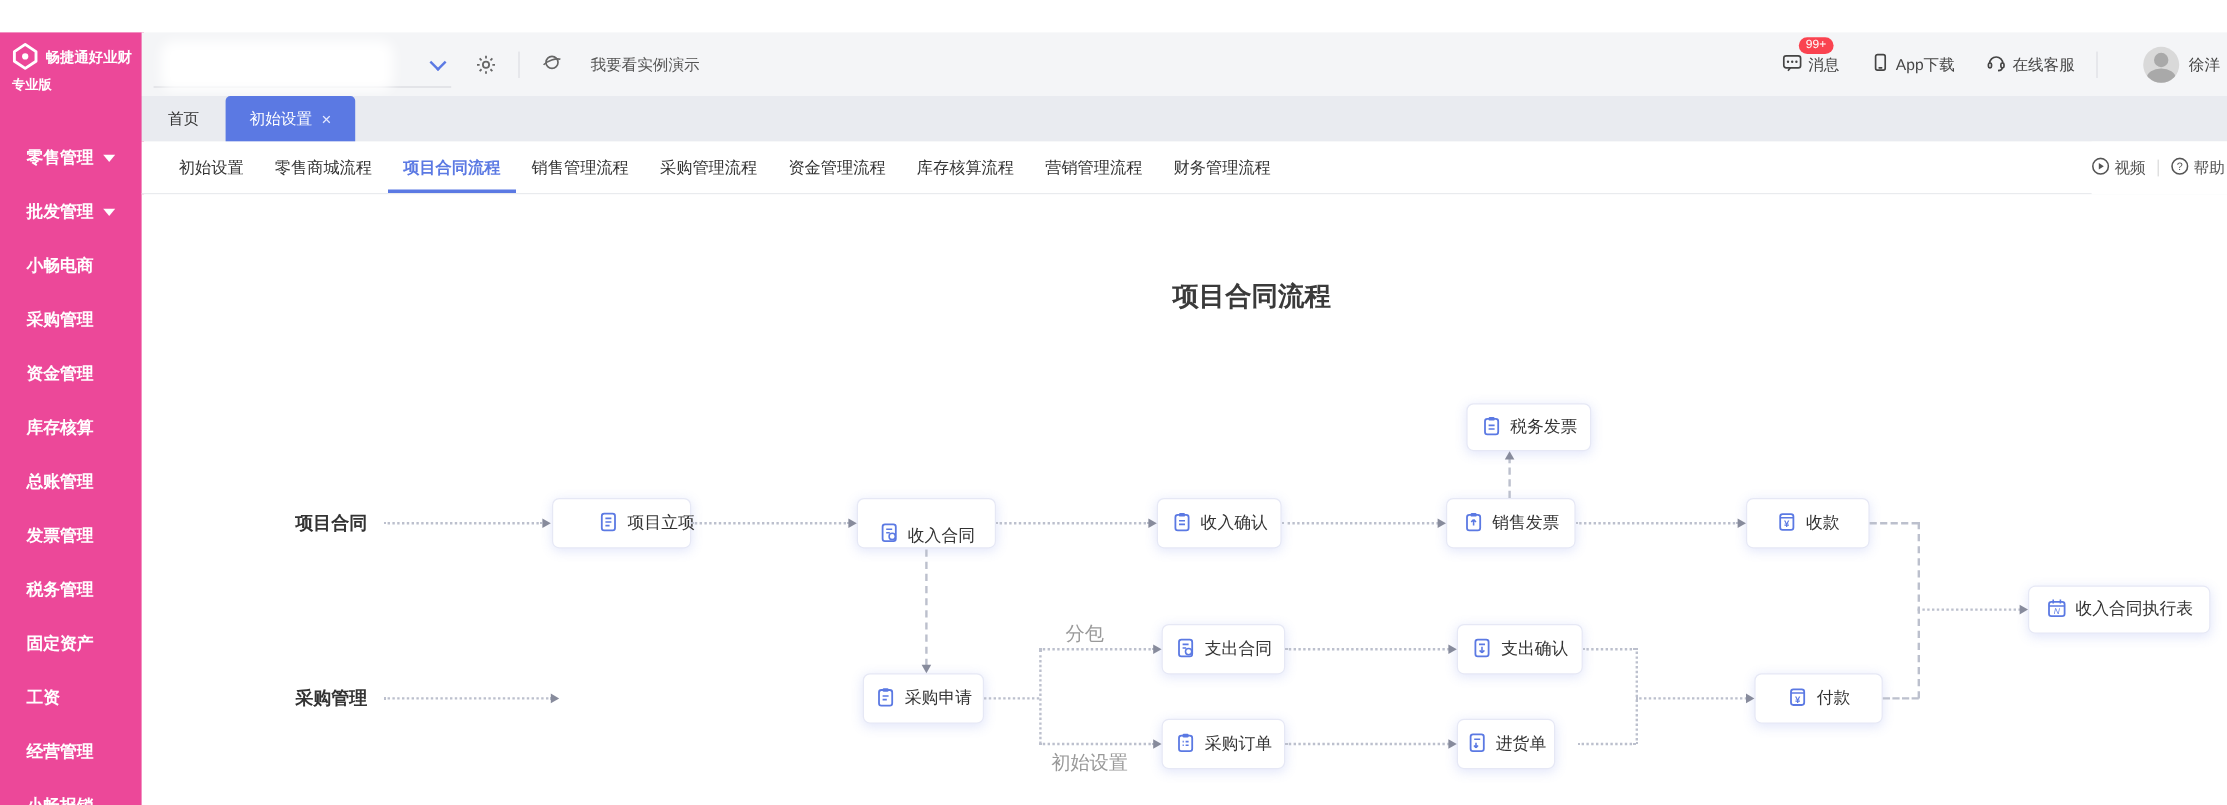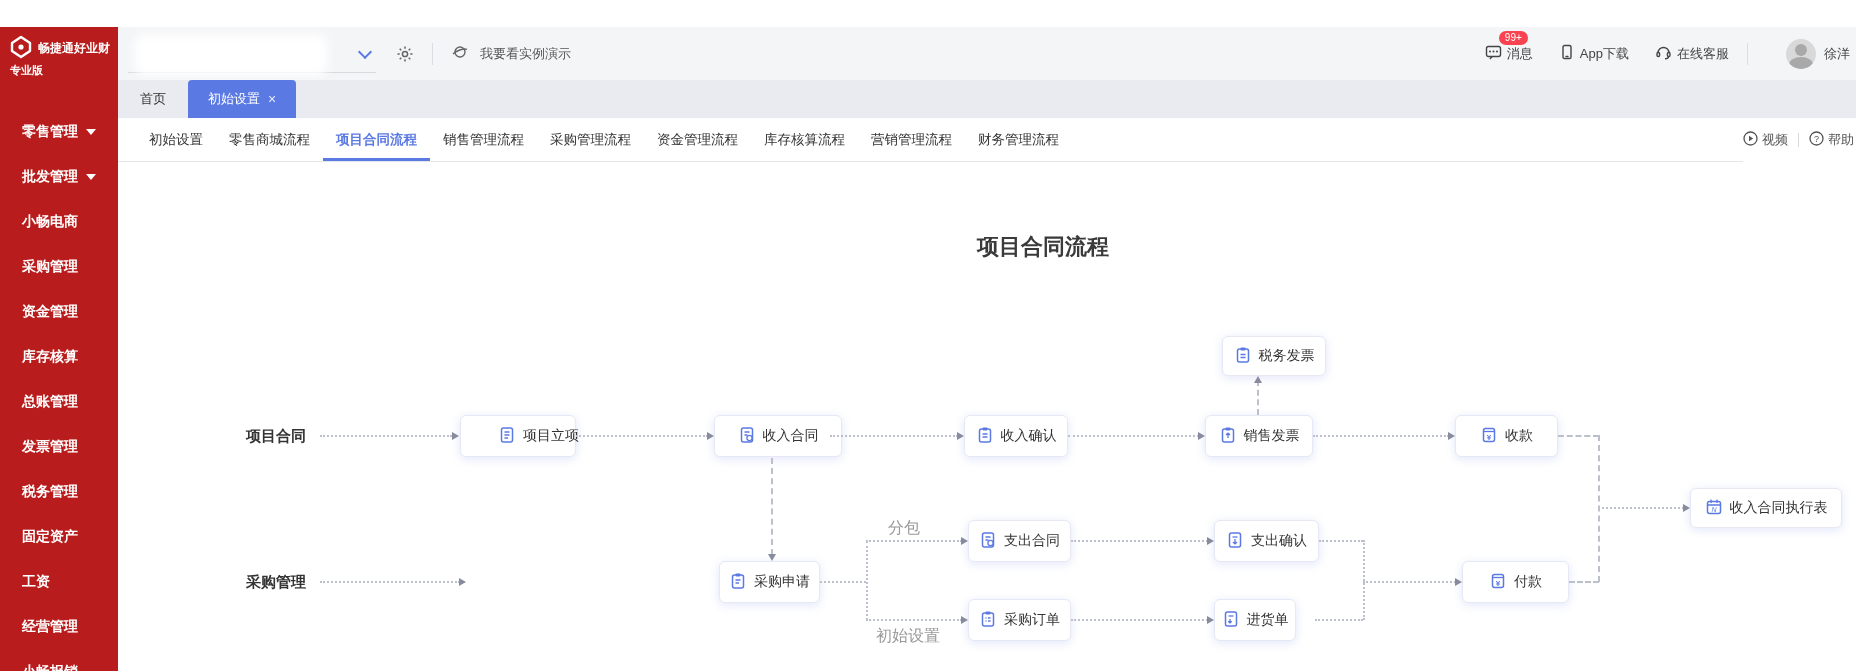--- a/index.html
+++ b/index.html
@@ -4,37 +4,37 @@
 <style>
   * { margin:0; padding:0; box-sizing:border-box; }
   html,body { width:1856px; height:671px; }
   body { font-family:"Liberation Sans","DejaVu Sans",sans-serif; background:#fff; }
   .app { position:relative; width:1856px; height:671px; overflow:hidden; background:#fff; }
 
   
   .topstrip { position:absolute; left:0; top:0; width:1856px; height:27px; background:#fff; }
 
   
-  .sidebar { position:absolute; left:0; top:27px; width:120px; height:644px; background:#b91c1c; color:#fff; }
+  .sidebar { position:absolute; left:0; top:27px; width:120px; height:644px; background:#ec4899; color:#fff; }
   .logo-area { position:relative; height:56px; }
   .logo-mark { position:absolute; left:8px; top:7px; }
   .brand { position:absolute; left:38px; top:13px; font-size:12px; font-weight:bold; letter-spacing:0; white-space:nowrap; }
   .edition { position:absolute; left:10px; top:36px; font-size:11px; font-weight:bold; }
   .menu { padding-top:26px; }
   .menu-item { height:45px; display:flex; align-items:center; padding-left:22px; font-size:14px; font-weight:bold; cursor:pointer; white-space:nowrap; }
   .caret { width:0; height:0; border-left:5px solid transparent; border-right:5px solid transparent; border-top:6px solid #ffffff; margin-left:8px; }
 
   
   .header { position:absolute; left:118px; top:27px; width:1738px; height:53px; background:#f4f5f7; display:flex; align-items:center; }
   .account-select { position:relative; margin-left:10px; width:248px; height:38px; border-bottom:1px solid #d8dade; display:flex; align-items:center; }
   .blur-box { position:absolute; left:14px; top:7px; width:178px; height:26px; background:#fff; border-radius:4px; box-shadow:0 0 10px 8px rgba(255,255,255,0.95); }
   .chevron { position:absolute; right:6px; top:12px; width:10px; height:10px; border-right:2px solid #5b79e3; border-bottom:2px solid #5b79e3; transform:rotate(45deg); }
   .gear { margin-left:20px; cursor:pointer; display:flex; }
   .vdiv { width:1px; height:22px; background:#dcdee3; margin:0 18px; }
-  .demo { display:flex; align-items:center; gap:11px; font-size:13px; color:#555; cursor:pointer; }
+  .demo { display:flex; align-items:center; gap:23px; font-size:13px; color:#555; cursor:pointer; }
   .header-spacer { flex:1; }
   .hitem { display:flex; align-items:center; gap:5px; font-size:13px; color:#444; margin-left:26px; cursor:pointer; position:relative; white-space:nowrap; }
   .badge { position:absolute; top:-13px; left:14px; background:#fa4350; color:#fff; font-size:10px; line-height:14px; padding:0 6px; border-radius:8px; }
   .avatar { width:30px; height:30px; border-radius:50%; background:#d9d9d9; position:relative; overflow:hidden; margin-left:20px; }
   .avatar:before { content:""; position:absolute; left:9px; top:5px; width:12px; height:12px; border-radius:50%; background:#a9a9a9; }
   .avatar:after { content:""; position:absolute; left:3px; top:18px; width:24px; height:16px; border-radius:50%; background:#a9a9a9; }
   .username { font-size:13px; color:#444; margin:0 6px 0 8px; white-space:nowrap; }
 
   
   .tabstrip { position:absolute; left:118px; top:80px; width:1738px; height:38px; background:#e9ebf0; display:flex; align-items:stretch; }
@@ -237,21 +237,21 @@
     <div class="branch-label" style="left:770px; top:356px;">分包</div>
     <div class="branch-label" style="left:758px; top:464px;">初始设置</div>
 
     <div class="node" style="left:342px; top:253px; width:116px;padding-left:41px;">
       <span><svg width="18" height="18" viewBox="0 0 18 18">
             <rect x="3.5" y="2" width="11" height="14" rx="2" fill="none" stroke="#5b79e3" stroke-width="1.5"></rect>
             <path d="M6.5 6h5M6.5 9h5M6.5 12h3.5" stroke="#5b79e3" stroke-width="1.3"></path>
           </svg></span>
       <span>项目立项</span>
     </div>
-    <div class="node" style="left:596px; top:253px; width:128px;">
+    <div class="node" style="left:596px; top:253px; width:116px;align-items:flex-end;">
       <span><svg width="18" height="18" viewBox="0 0 18 18">
             <rect x="3.5" y="2" width="11" height="14" rx="2" fill="none" stroke="#5b79e3" stroke-width="1.5"></rect>
             <path d="M6.5 6h5M6.5 9h3" stroke="#5b79e3" stroke-width="1.3"></path>
             <circle cx="11.5" cy="12" r="2.6" fill="#fff" stroke="#5b79e3" stroke-width="1.3"></circle>
           </svg></span>
       <span>收入合同</span>
     </div>
     <div class="node" style="left:846px; top:253px; width:104px;">
       <span><svg width="18" height="18" viewBox="0 0 18 18">
             <rect x="3.5" y="3" width="11" height="13" rx="2" fill="none" stroke="#5b79e3" stroke-width="1.5"></rect>

